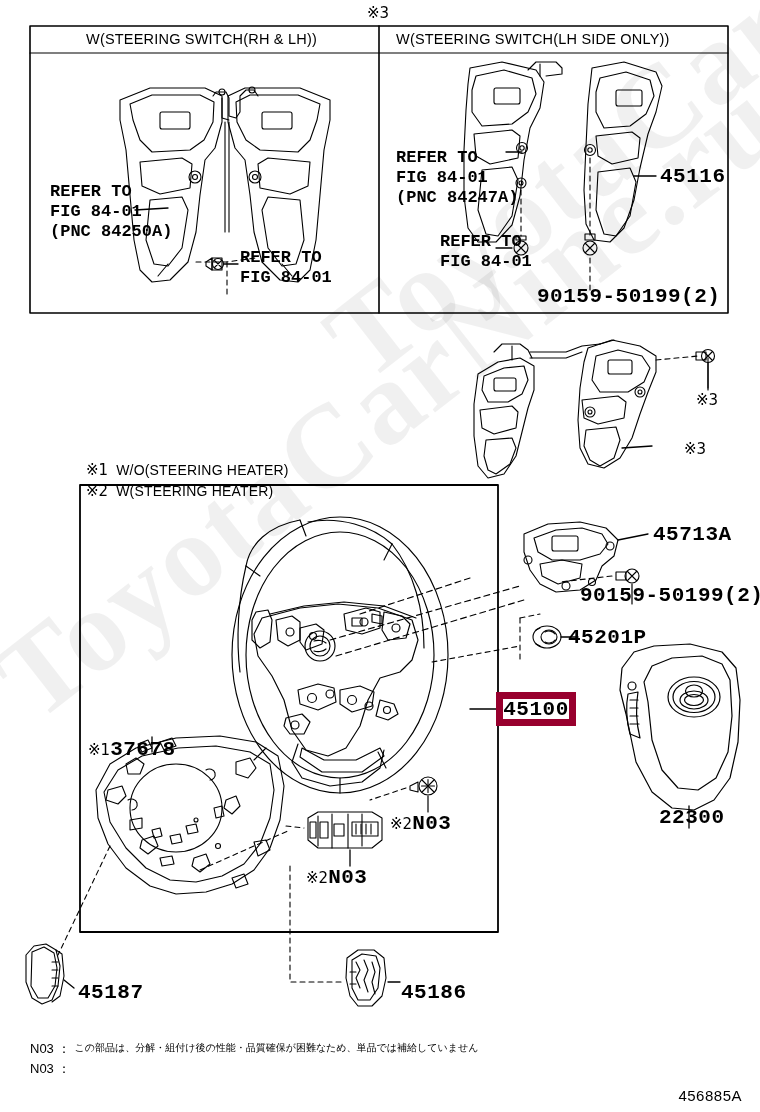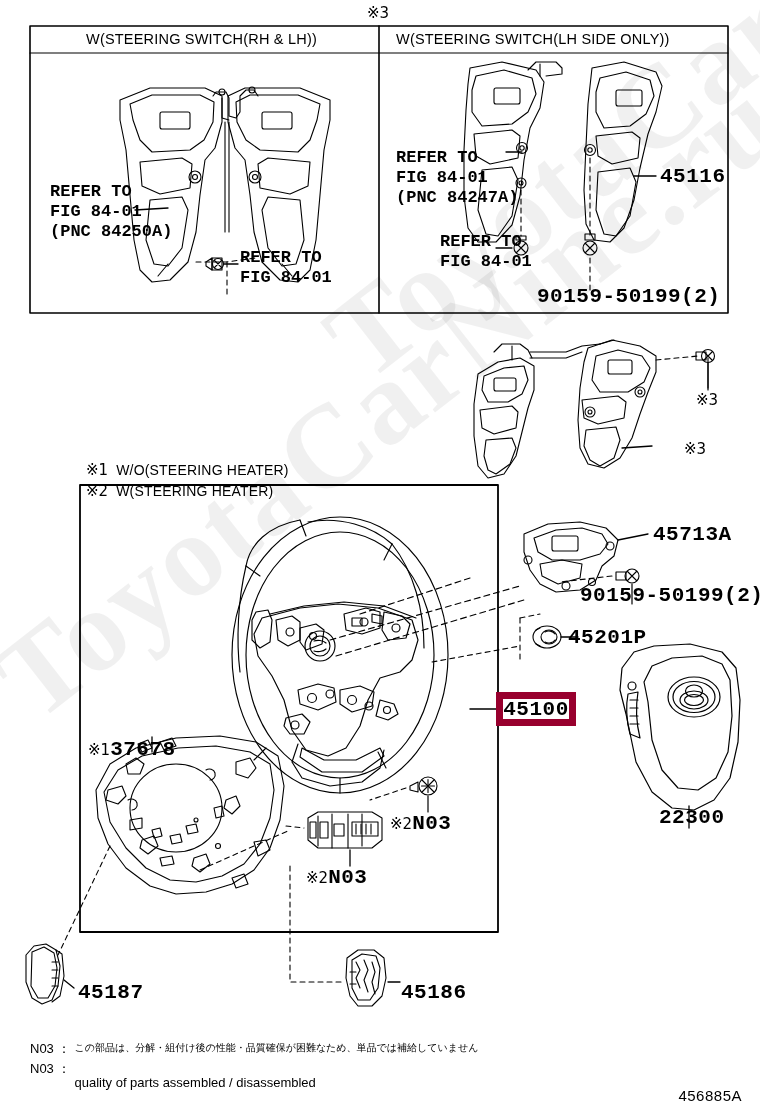--- a/index.html
+++ b/index.html
@@ -592,18 +592,17 @@
 
 <div id="footer-notes">
   <div class="foot-row">
     <span class="foot-key">N03 ：</span>
     <span class="foot-val foot-val-jp">この部品は、分解・組付け後の性能・品質確保が困難なため、単品では補給していません</span>
   </div>
   <div class="foot-row">
     <span class="foot-key">N03 ：</span>
     <span class="foot-val">
       <br>
-      <span>quality of parts assembled / disassembled</span>
     </span>
   </div>
 </div>
 
 <div id="fig-code">456885A</div>
 
 </body></html>

